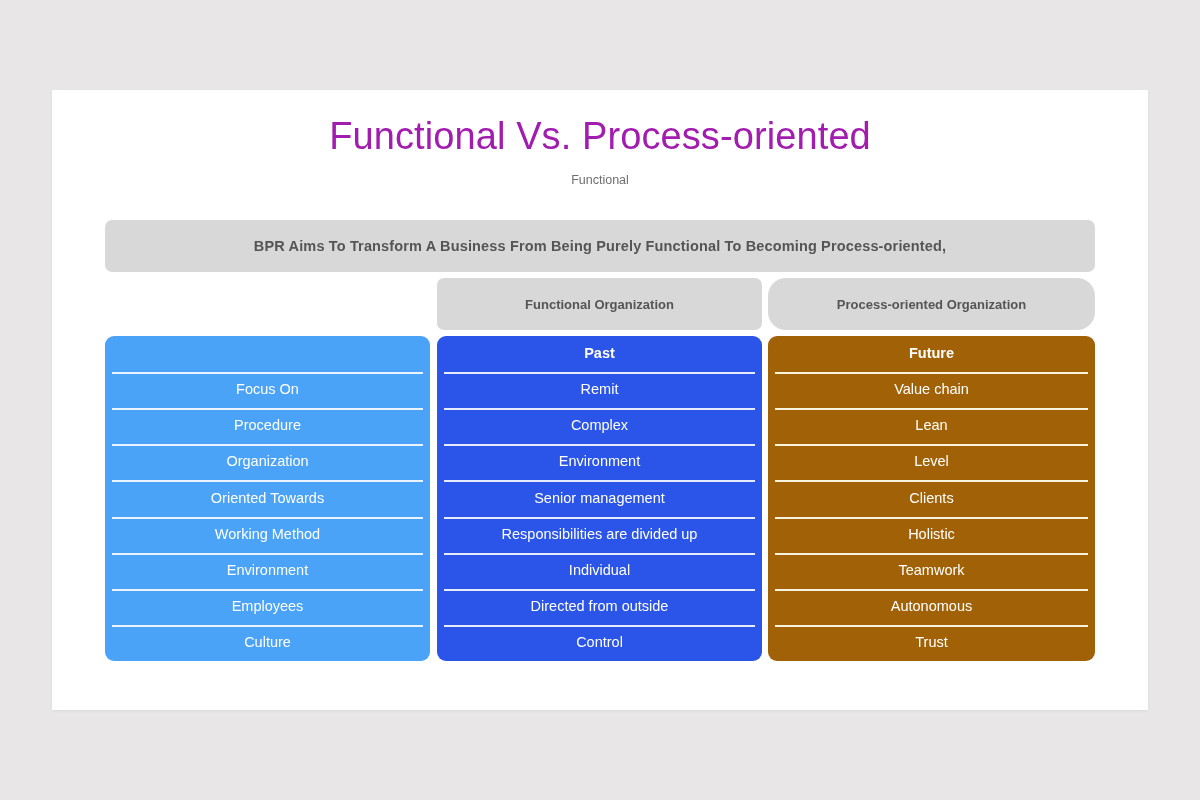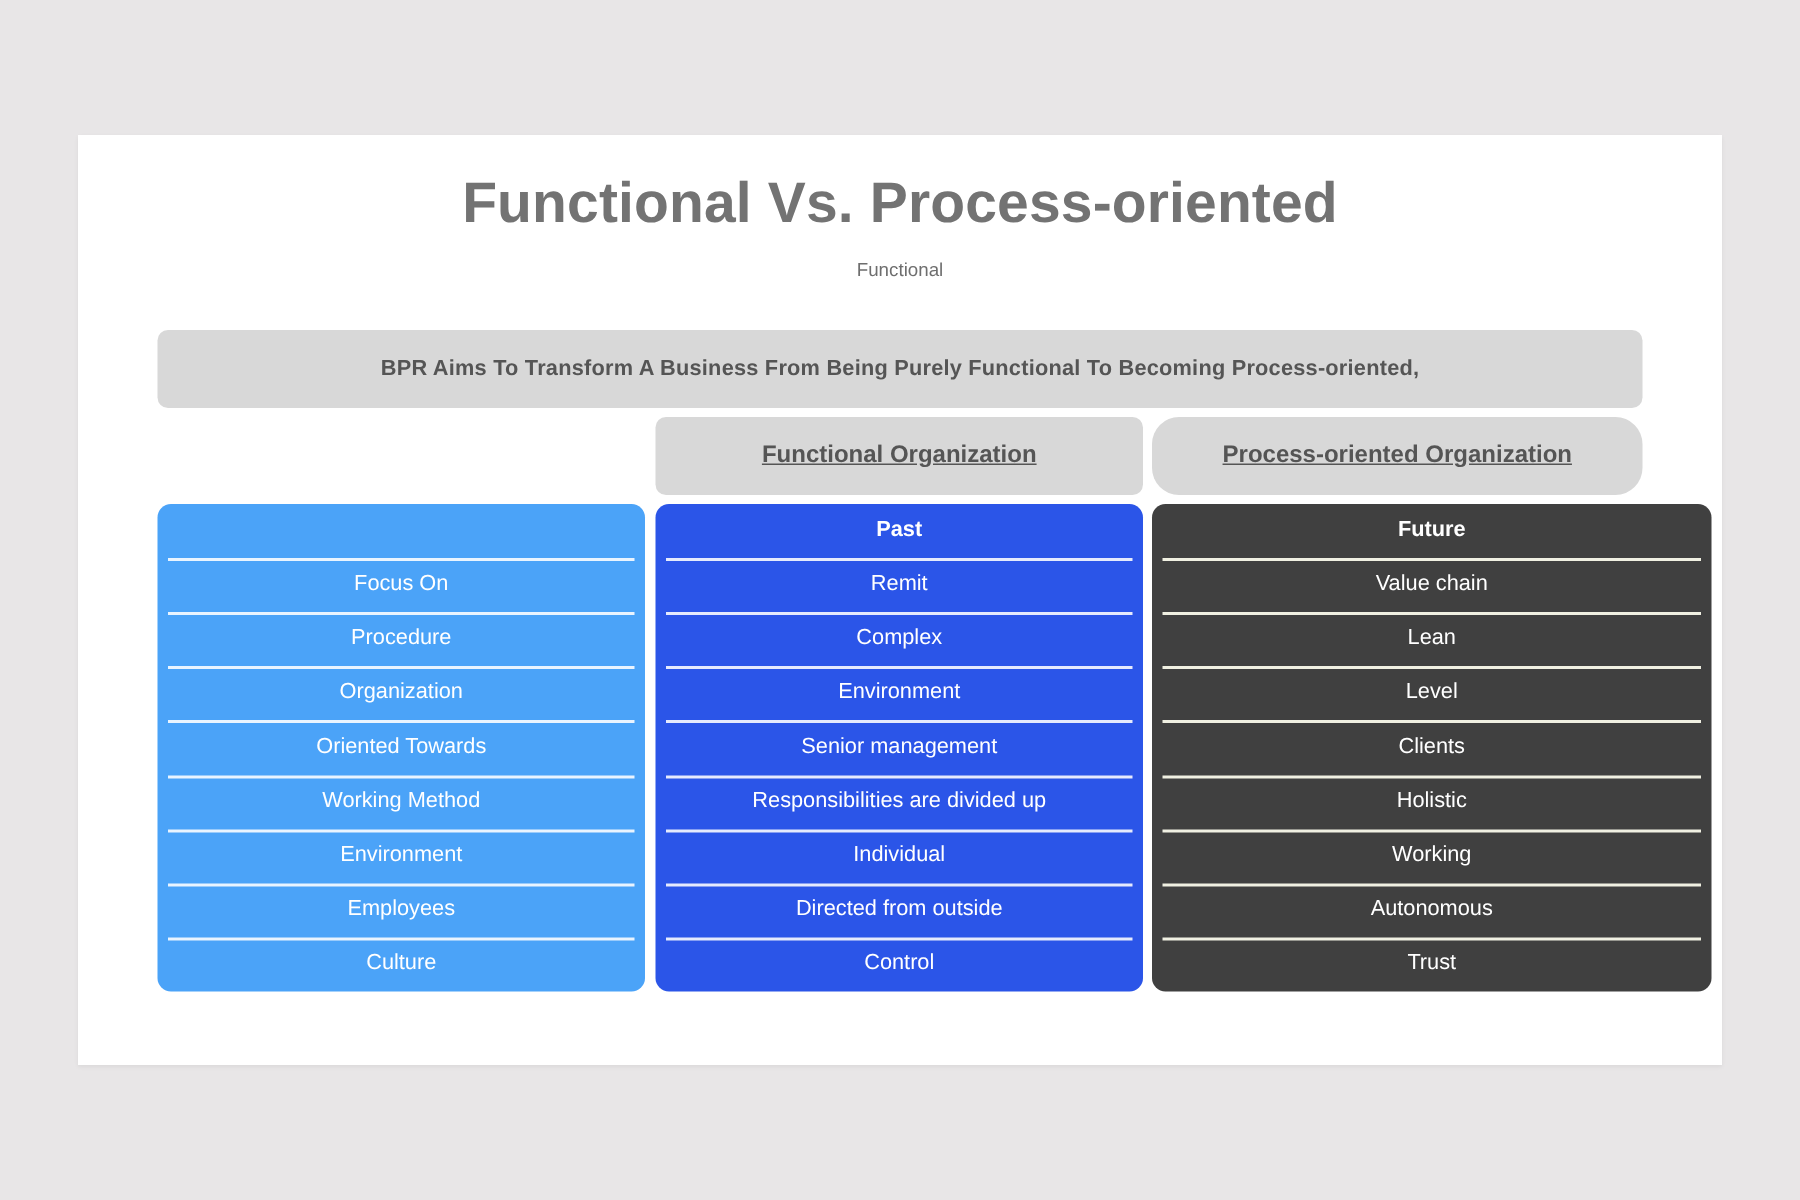--- a/index.html
+++ b/index.html
@@ -28,22 +28,22 @@
   }
 
   
   .title {
     position: absolute;
     left: 0;
     top: 25px;
     width: 100%;
     text-align: center;
     font-size: 38px;
-    font-weight: 700;
-    color: #737373;
+    font-weight: 400;
+    color: #a21caf;
     letter-spacing: 0.1px;
     white-space: nowrap;
   }
 
   .subtitle {
     position: absolute;
     left: 0;
     top: 83px;
     width: 100%;
     text-align: center;
@@ -92,24 +92,23 @@
     border-radius: 7px;
     display: flex;
     align-items: center;
     justify-content: center;
   }
 
   .head-pill.c2 { left: 332px; width: 325px; }
   .head-pill.c3 { left: 663px; width: 327px; border-radius: 18px; }
 
   .head-pill-text {
-    font-size: 16px;
+    font-size: 13px;
     font-weight: 700;
     color: #555555;
-    text-decoration: underline;
   }
 
   
   .cols {
     position: absolute;
     left: 53px;
     top: 246px;
     width: 990px;
     height: 325px;
   }
@@ -119,21 +118,21 @@
     top: 0;
     height: 325px;
     border-radius: 9px;
     overflow: hidden;
     display: flex;
     flex-direction: column;
   }
 
   .col.c1 { left: 0px;   width: 325px; background: #4ba3f8; }
   .col.c2 { left: 332px; width: 325px; background: #2b55e8; }
-  .col.c3 { left: 663px; width: 373px; background: #404040; }
+  .col.c3 { left: 663px; width: 327px; background: #a16207; }
 
   .cell {
     flex: 1 1 0;
     position: relative;
     display: flex;
     align-items: center;
     justify-content: center;
     text-align: center;
     padding: 0 20px;
     color: #ffffff;
@@ -209,19 +208,19 @@
       <div class="cell">Control</div>
     </div>
 
     <div class="col c3">
       <div class="cell head">Future</div>
       <div class="cell">Value chain</div>
       <div class="cell">Lean</div>
       <div class="cell">Level</div>
       <div class="cell">Clients</div>
       <div class="cell">Holistic</div>
-      <div class="cell">Working</div>
+      <div class="cell">Teamwork</div>
       <div class="cell">Autonomous</div>
       <div class="cell">Trust</div>
     </div>
 
   </div>
 </div>
 
 </body></html>

